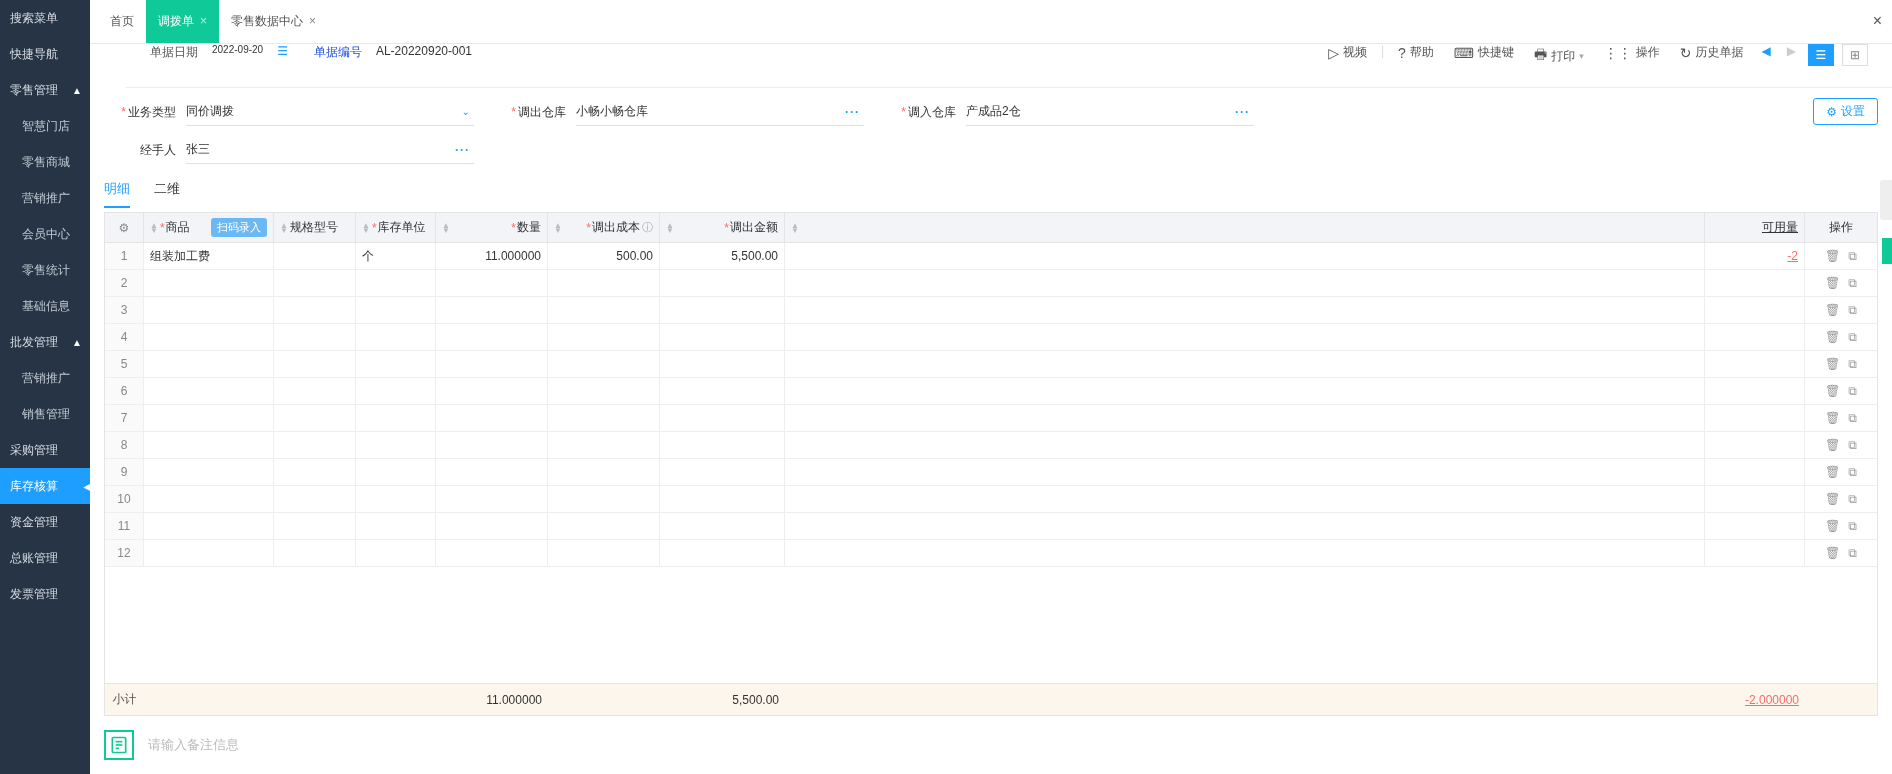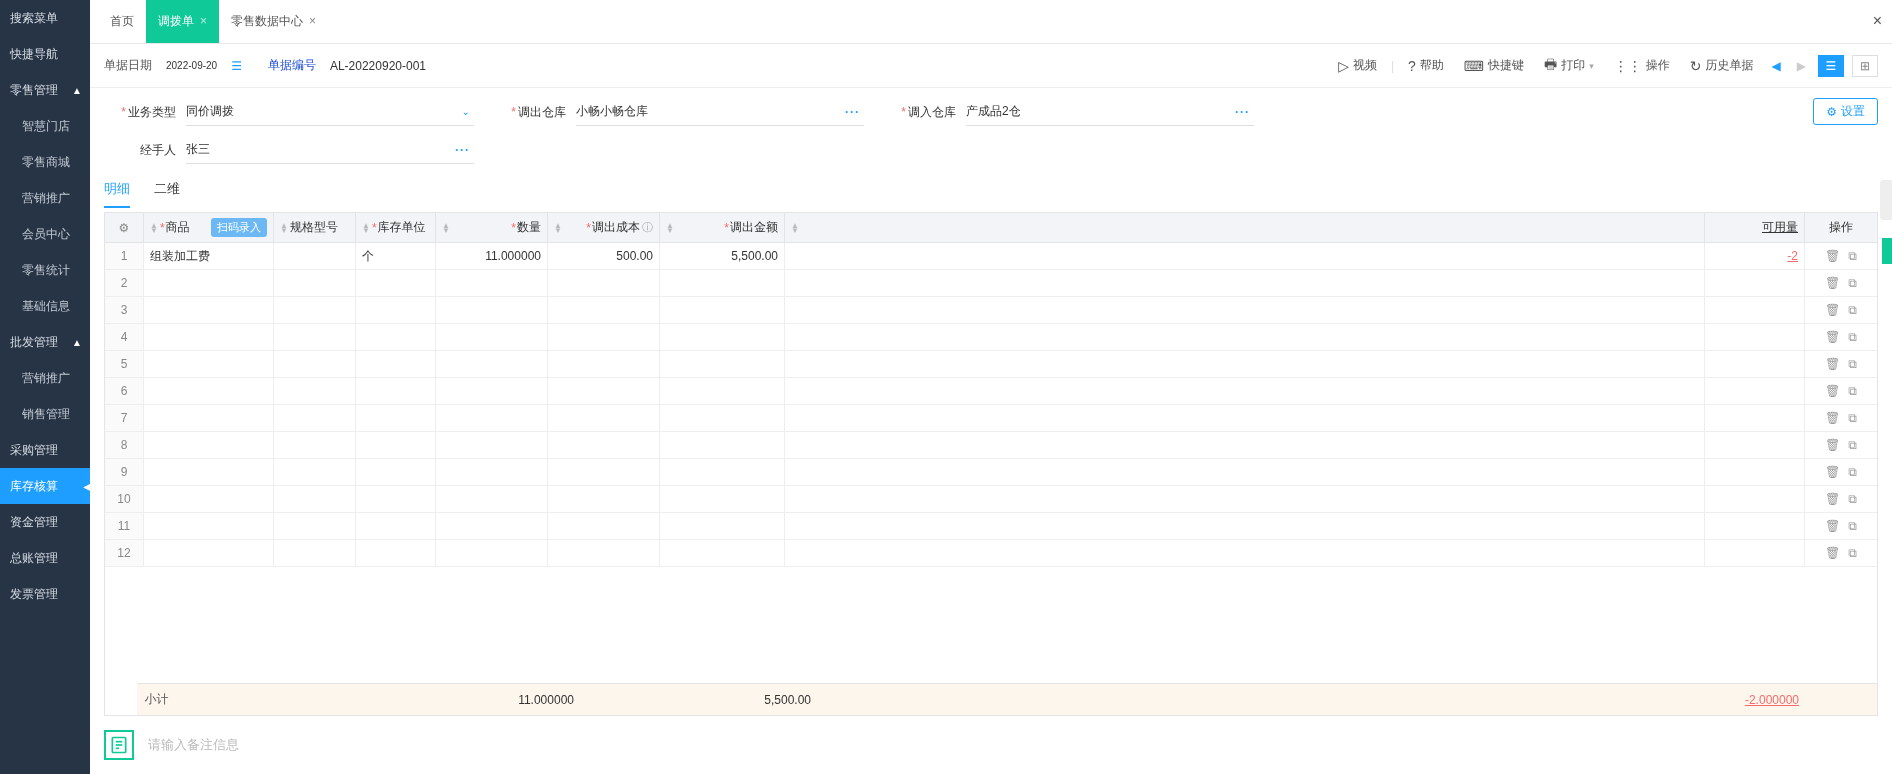--- a/index.html
+++ b/index.html
@@ -13,21 +13,21 @@
 .sidebar .item.sub{padding-left:22px;color:#c2cad3;}
 .sidebar .item .caret{margin-left:auto;margin-right:8px;font-size:10px;color:#fff;}
 .sidebar .item.active{background:#1e9fff;color:#fff;}
 .sidebar .item.active::after{content:"◀";position:absolute;right:-1px;color:#fff;font-size:10px;}
 .main{flex:1;display:flex;flex-direction:column;background:#fff;min-width:0;}
 .tabs{height:44px;display:flex;align-items:flex-end;border-bottom:1px solid #e8e8e8;padding-left:8px;position:relative;}
 .tab{height:44px;display:flex;align-items:center;padding:0 12px;font-size:13px;color:#555;cursor:pointer;}
 .tab.active{background:#10c998;color:#fff;}
 .tab .x{margin-left:6px;font-size:12px;opacity:.7;}
 .tabs .close-all{position:absolute;right:10px;top:12px;font-size:16px;color:#555;cursor:pointer;}
-.toolbar{height:44px;display:flex;align-items:center;padding:0 14px;border-bottom:1px solid #eee;gap:8px;}
+.toolbar{height:44px;display:flex;align-items:flex-start;padding:0 24px;border-bottom:1px solid #eee;gap:8px;margin-left:36px;}
 .toolbar .lbl{color:#555;}
 .toolbar .date{font-size:10px;color:#333;margin-left:6px;}
 .toolbar .cal-icon{color:#1e9fff;margin-left:6px;}
 .toolbar .code{color:#1d4ed8;margin-left:18px;}
 .toolbar .codev{color:#333;margin-left:6px;}
 .toolbar .spacer{flex:1;}
 .toolbar .link{color:#555;display:inline-flex;align-items:center;gap:4px;cursor:pointer;padding:0 6px;}
 .toolbar .sep{color:#ddd;}
 .toolbar .icon{font-size:14px;}
 .toolbar .arrow{color:#ccc;padding:0 4px;cursor:pointer;}
@@ -61,21 +61,21 @@
 .gh .info{color:#aaa;margin-left:2px;font-size:11px;}
 .gbody{flex:1;overflow-y:auto;}
 .grow{display:flex;height:27px;border-bottom:1px solid #eee;}
 .gc{border-right:1px solid #eee;display:flex;align-items:center;padding:0 6px;color:#333;}
 .gc:last-child{border-right:none;}
 .gc.idx{justify-content:center;color:#888;background:#fafafa;}
 .gc.right{justify-content:flex-end;}
 .gc.red{color:#f56c6c;}
 .gc.ops{gap:8px;justify-content:center;color:#999;}
 .gc.ops span{cursor:pointer;}
-.gfoot{display:flex;height:32px;background:#fdf6ec;border-top:1px solid #e4e4e4;margin-left:32px;}
+.gfoot{display:flex;height:32px;background:#fdf6ec;border-top:1px solid #e4e4e4;}
 .gfoot .gc{border-right:none;}
 .gfoot .label{justify-content:center;color:#555;}
 .gfoot .red{color:#f56c6c;font-weight:500;}
 .w-idx{width:39px;flex-shrink:0;}
 .w-product{width:130px;flex-shrink:0;}
 .w-spec{width:82px;flex-shrink:0;}
 .w-unit{width:80px;flex-shrink:0;}
 .w-qty{width:112px;flex-shrink:0;}
 .w-cost{width:112px;flex-shrink:0;}
 .w-amount{width:125px;flex-shrink:0;}

